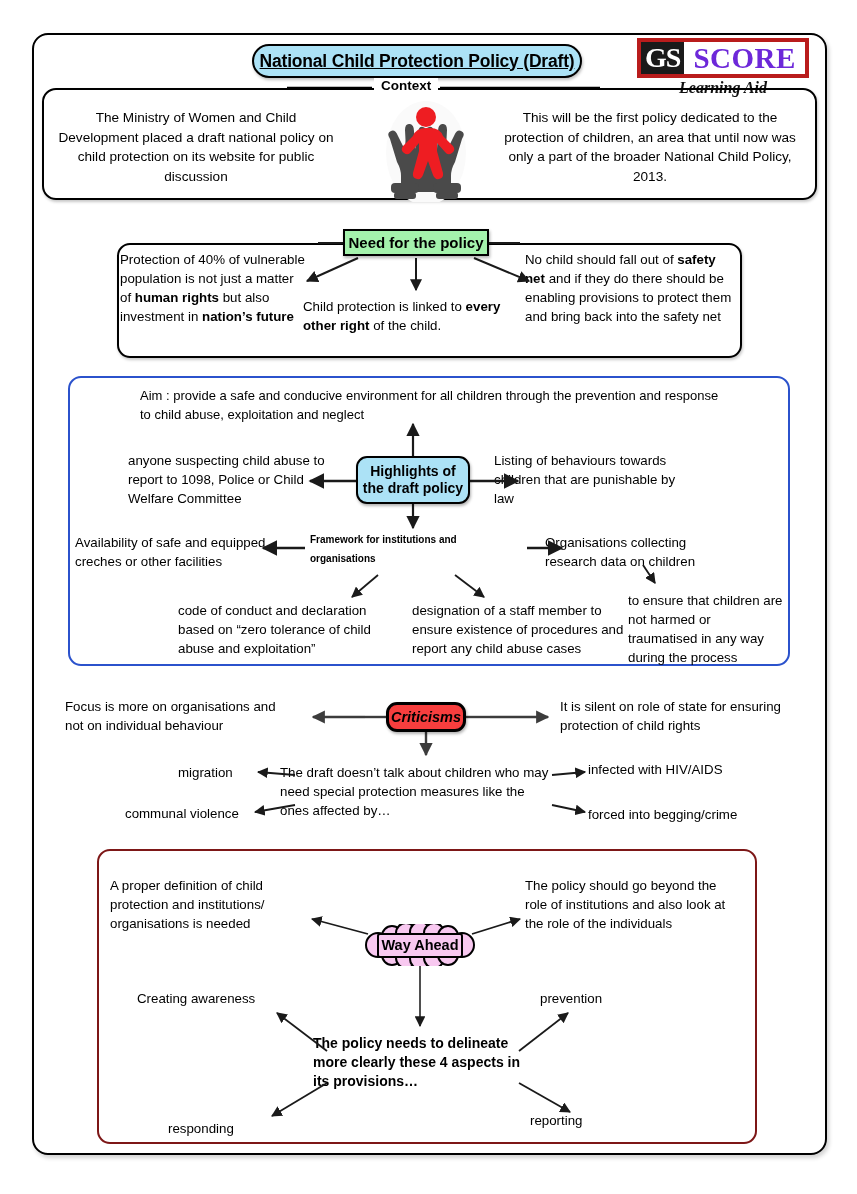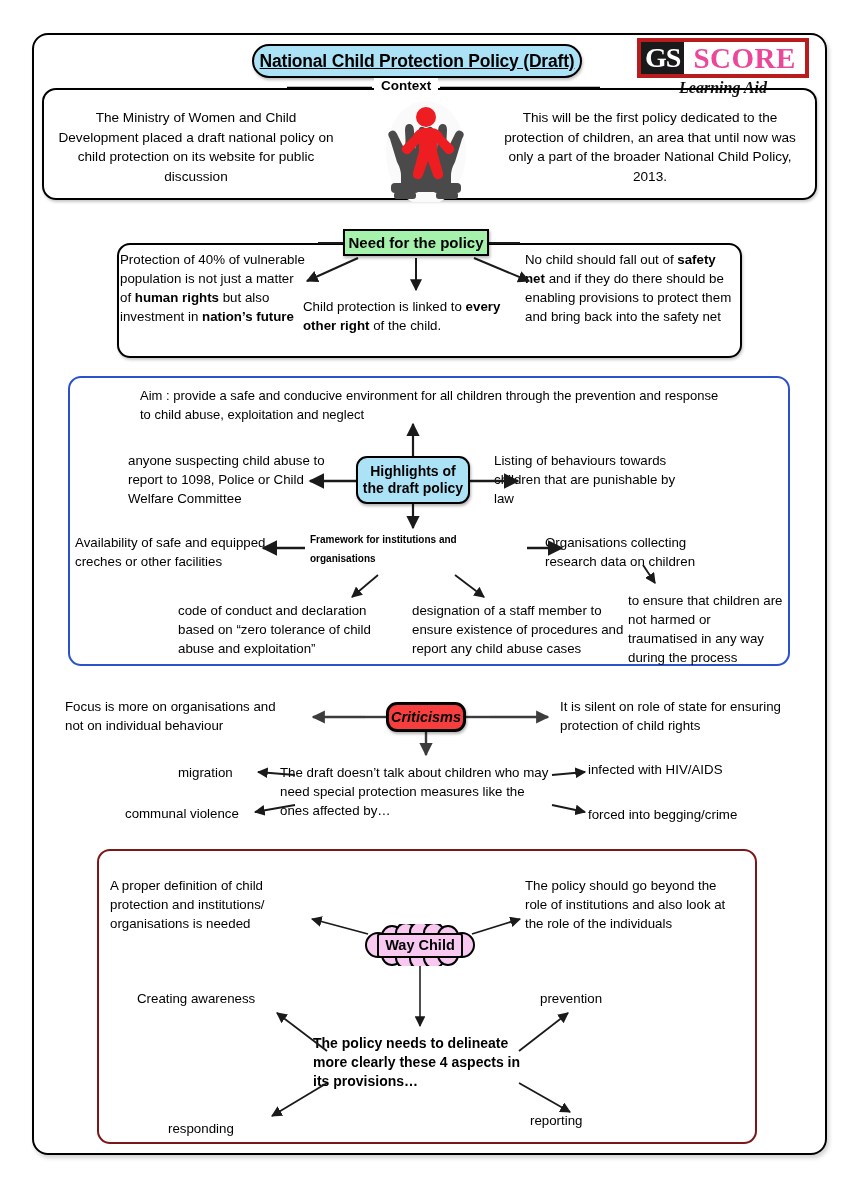--- a/index.html
+++ b/index.html
@@ -74,21 +74,21 @@
     font-family: "Liberation Serif", serif;
     font-weight: bold;
     font-size: 28px;
     line-height: 32px;
     padding: 0 4px;
     letter-spacing: -1px;
   }
   .logo-score {
     flex: 1;
     background: #ffffff;
-    color: #ec4899;
+    color: #6d28d9;
     font-family: "Liberation Serif", serif;
     font-weight: bold;
     font-size: 29px;
     line-height: 32px;
     letter-spacing: 0.5px;
   }
   .logo-sub {
     font-family: "Liberation Serif", serif;
     font-style: italic;
     font-weight: bold;
@@ -345,21 +345,21 @@
           <circle cx="86" cy="12" r="10"></circle>
         <circle cx="100" cy="21" r="12"></circle>
         <circle cx="30" cy="31" r="10"></circle>
           <circle cx="44" cy="34" r="10"></circle>
         <circle cx="58" cy="35" r="10"></circle>
           <circle cx="72" cy="34" r="10"></circle>
         <circle cx="86" cy="31" r="10"></circle>
         <rect x="16" y="10" width="84" height="23" rx="2"></rect>
       </g>
     </svg>
-    <div class="cloud-label">Way Child</div>
+    <div class="cloud-label">Way Ahead</div>
   </div>
 
   <div class="tx wa-left">A proper definition of child protection and institutions/ organisations is needed</div>
   <div class="tx wa-right">The policy should go beyond the role of institutions and also look at the role of the individuals</div>
   <div class="tx wa-mid">The policy needs to delineate more clearly these 4 aspects in its provisions…</div>
   <div class="tx wa-aware">Creating awareness</div>
   <div class="tx wa-prev">prevention</div>
   <div class="tx wa-resp">responding</div>
   <div class="tx wa-rept">reporting</div>
 

